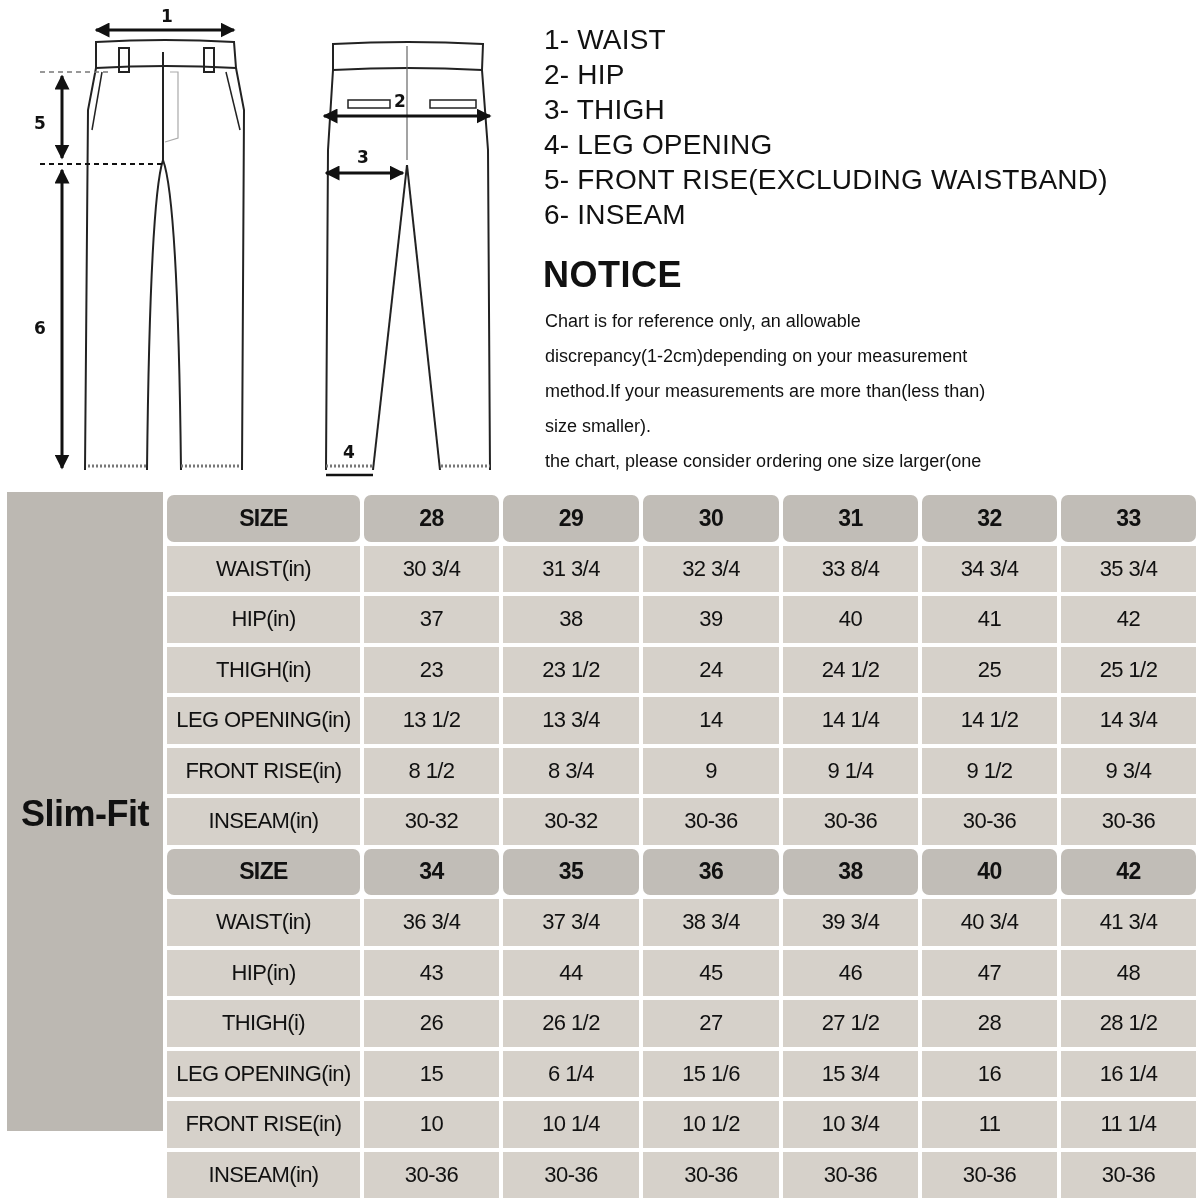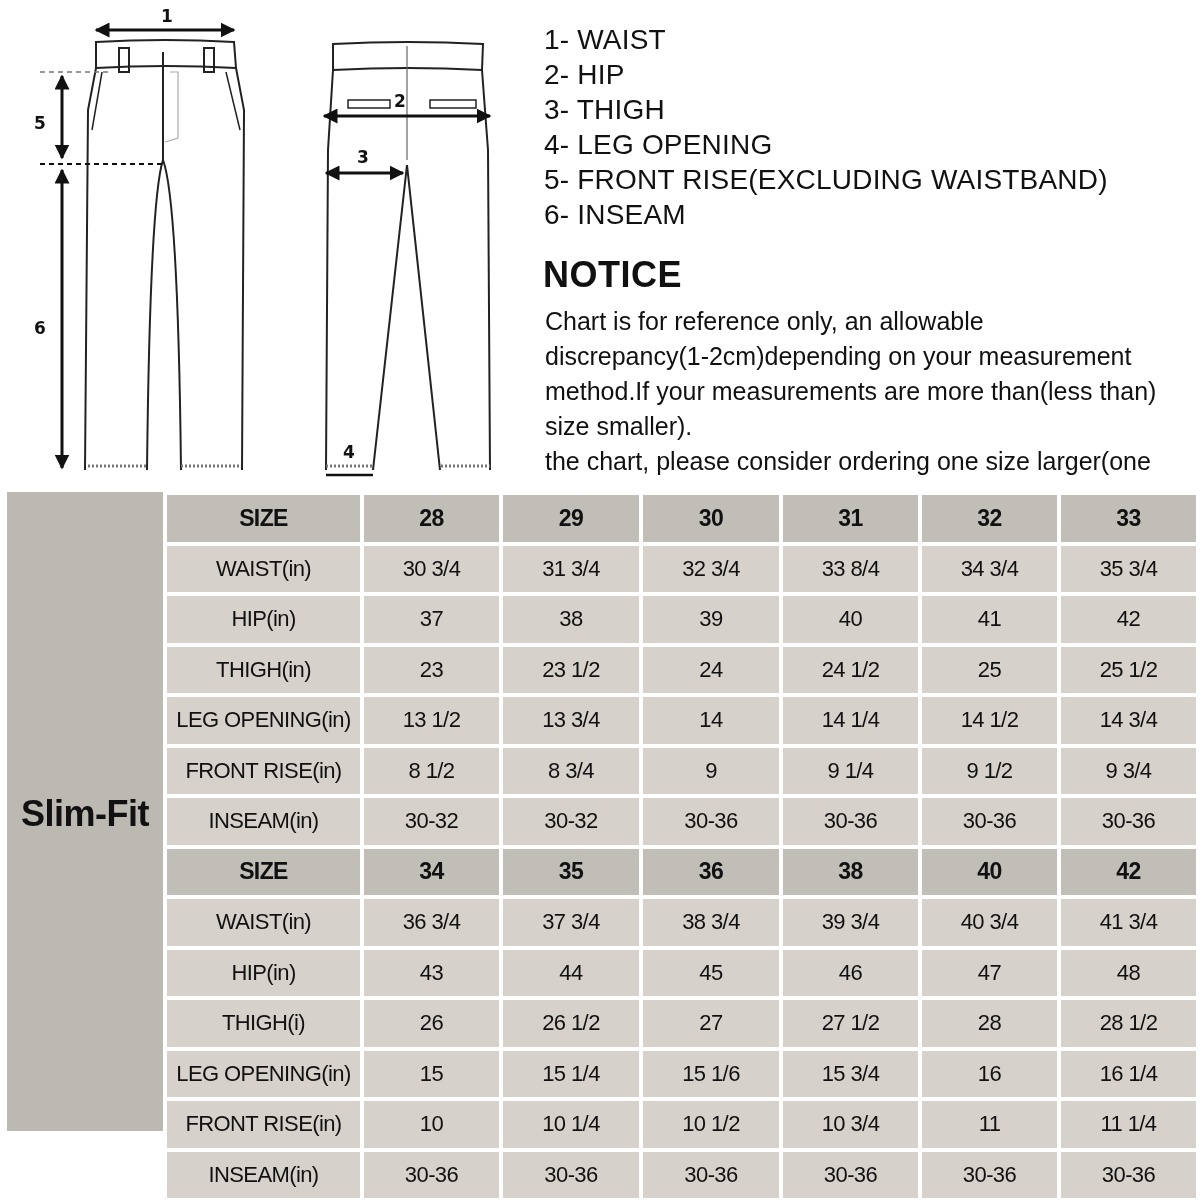--- a/index.html
+++ b/index.html
@@ -7,34 +7,34 @@
          font-family: "Liberation Sans", sans-serif; color: #111; }
 
   
   .diagram { position: absolute; left: 0; top: 0; width: 530px; height: 490px; }
   .diagram svg { width: 530px; height: 490px; display: block; }
 
   
   .legend { position: absolute; left: 544px; top: 22px; }
   .legend-item { font-size: 28px; line-height: 35px; letter-spacing: 0.2px; white-space: nowrap; }
   .notice-title { position: absolute; left: 543px; top: 254px; font-size: 36px; font-weight: bold; letter-spacing: 0.5px; }
-  .notice-body { position: absolute; left: 545px; top: 304px; width: 650px; font-size: 25px; line-height: 35px; }
+  .notice-body { position: absolute; left: 545px; top: 304px; width: 650px; font-size: 18px; line-height: 35px; }
   .notice-body div { white-space: nowrap; }
 
   
   .table-wrap { position: absolute; left: 7px; top: 492px; width: 1186px; height: 703px; background: #ffffff; }
   .fit-panel { position: absolute; left: 0; top: 0; width: 156px; height: 639px; background: #bcb8b2;
                display: flex; align-items: center; justify-content: center; }
   .fit-label { font-size: 36px; font-weight: bold; margin-top: 4px; letter-spacing: -0.5px; }
   .grid { position: absolute; left: 160px; top: 0; display: grid;
           grid-template-columns: 193px 135px 136px 136px 135px 135px 135px;
           grid-auto-rows: 46.5px; column-gap: 4px; row-gap: 4px; padding-top: 3px; }
   .cell { display: flex; align-items: center; justify-content: center; font-size: 22px;
           background: #d6d1ca; letter-spacing: -0.6px; white-space: nowrap; }
-  .cell.head { background: #c1bdb7; font-weight: bold; font-size: 23px; }
+  .cell.head { background: #c1bdb7; font-weight: bold; font-size: 23px; border-radius: 7px; }
 </style>
 </head>
 <body>
 
 <div class="diagram">
   <svg viewBox="0 0 530 490" xmlns="http://www.w3.org/2000/svg">
     <defs>
       <marker id="ah" viewBox="0 0 10 10" refX="9" refY="5" markerWidth="5" markerHeight="5" orient="auto-start-reverse">
         <path d="M0,0 L10,5 L0,10 z" fill="#111"></path>
       </marker>
@@ -183,21 +183,21 @@
       <div class="cell">48</div>
       <div class="cell">THIGH(i)</div>
       <div class="cell">26</div>
       <div class="cell">26 1/2</div>
       <div class="cell">27</div>
       <div class="cell">27 1/2</div>
       <div class="cell">28</div>
       <div class="cell">28 1/2</div>
       <div class="cell">LEG OPENING(in)</div>
       <div class="cell">15</div>
-      <div class="cell">15 1/4</div>
+      <div class="cell">6 1/4</div>
       <div class="cell">15 1/6</div>
       <div class="cell">15 3/4</div>
       <div class="cell">16</div>
       <div class="cell">16 1/4</div>
       <div class="cell">FRONT RISE(in)</div>
       <div class="cell">10</div>
       <div class="cell">10 1/4</div>
       <div class="cell">10 1/2</div>
       <div class="cell">10 3/4</div>
       <div class="cell">11</div>

